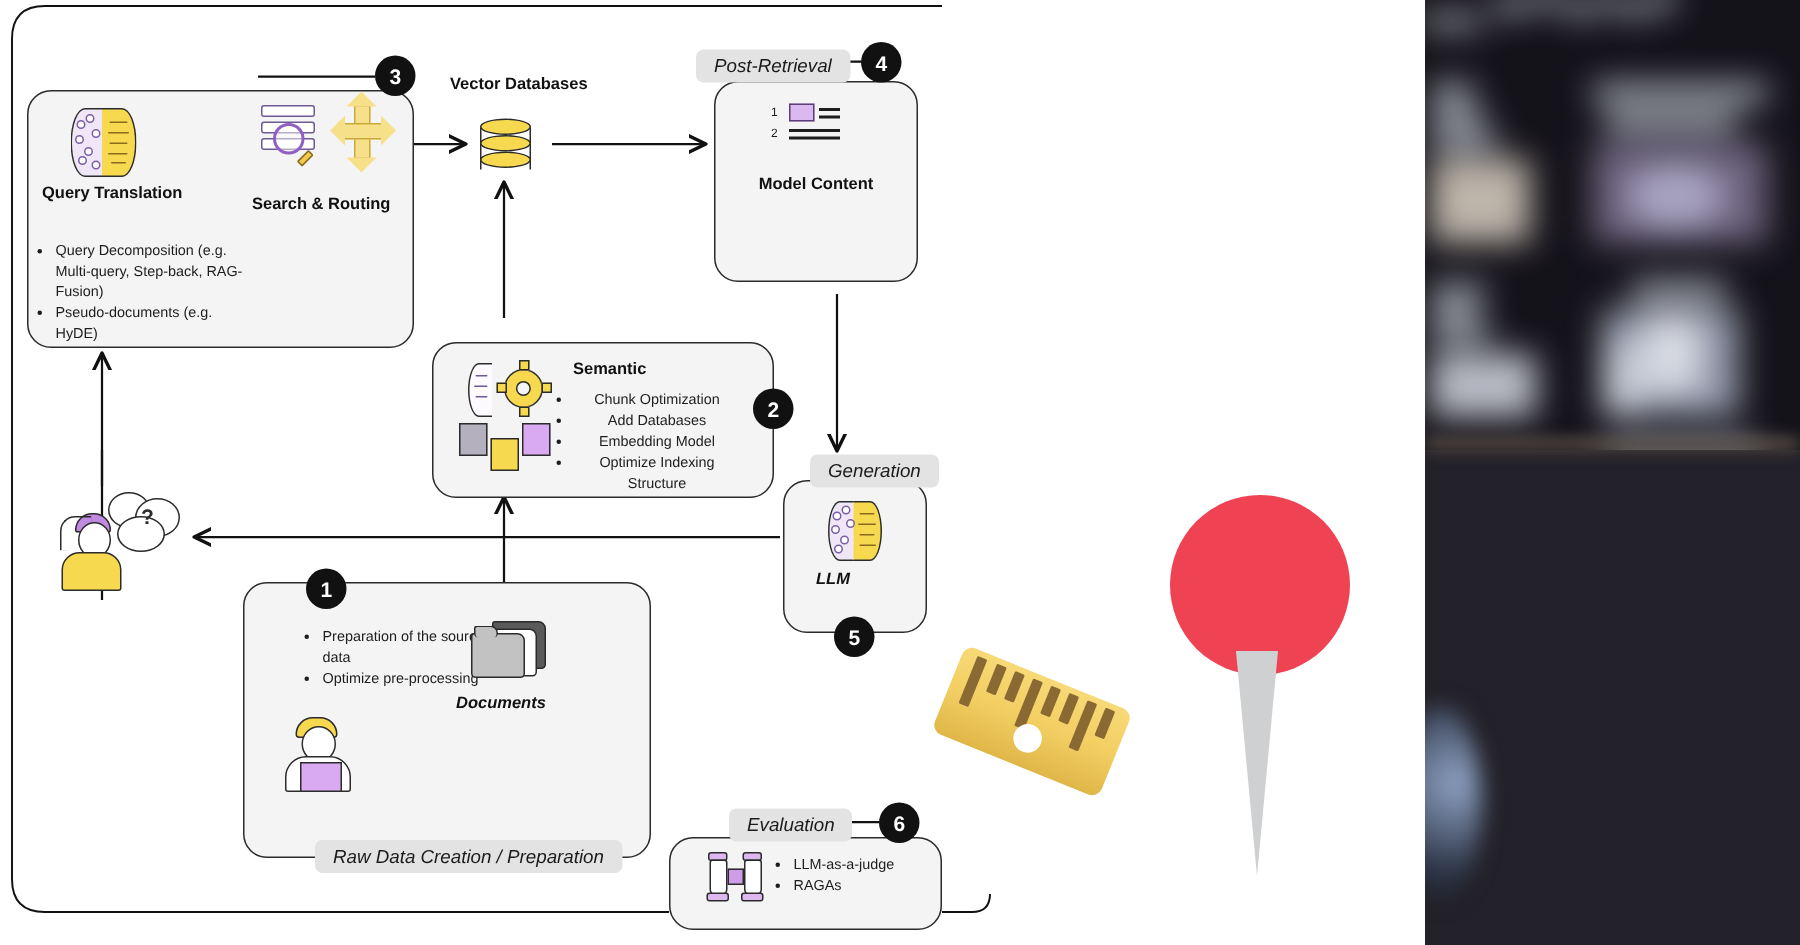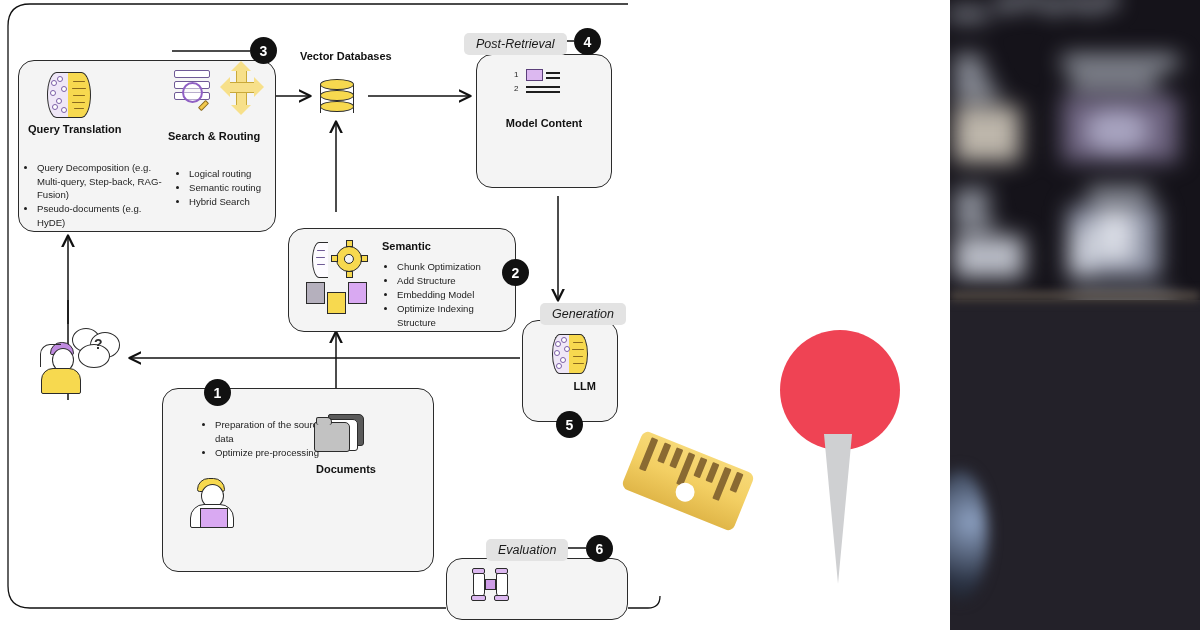--- a/index.html
+++ b/index.html
@@ -104,21 +104,21 @@
     font-size:11px;font-weight:bold;color:#111;text-align:center;line-height:1.25;
     position:absolute;white-space:nowrap;
   }
   .bullets{
     position:absolute;
     font-size:9.6px;color:#1d1d1d;line-height:1.42;
     margin:0;padding:0 0 0 11px;
     list-style:disc;
   }
   .bullets li{margin:0 0 0.5px 0;}
-  .lbl{position:absolute;font-size:11px;font-weight:bold;color:#111;text-align:right;}
+  .lbl{position:absolute;font-size:11px;font-weight:bold;color:#111;text-align:left;font-style:italic;}
 
   
   .ic{position:absolute;}
   .brain-l,.brain-r{position:absolute;top:0;width:50%;height:100%;}
   .brain-l{left:0;background:#efe7f7;border:1.4px solid #2b2b2b;border-right:none;
     border-radius:50% 0 0 50%/60% 0 0 60%;}
   .brain-r{right:0;background:#f7d94f;border:1.4px solid #2b2b2b;border-left:none;
     border-radius:0 50% 50% 0/0 60% 60% 0;}
   .brain-dot{position:absolute;width:4px;height:4px;border-radius:50%;
     background:#fff;border:1.2px solid #7b5ea7;}
@@ -299,25 +299,20 @@
       <div class="vb" style="left:14px;top:8px;width:11px;height:36px;"></div>
       <div class="vb" style="left:5px;top:20px;width:30px;height:11px;"></div>
       <div class="tip" style="left:9px;top:-1px;border-left:10px solid transparent;border-right:10px solid transparent;border-bottom:10px solid #f7e08a;"></div>
       <div class="tip" style="left:9px;top:43px;border-left:10px solid transparent;border-right:10px solid transparent;border-top:10px solid #f7e08a;"></div>
       <div class="tip" style="left:-2px;top:15px;border-top:10px solid transparent;border-bottom:10px solid transparent;border-right:10px solid #f7e08a;"></div>
       <div class="tip" style="left:32px;top:15px;border-top:10px solid transparent;border-bottom:10px solid transparent;border-left:10px solid #f7e08a;"></div>
     </div>
     <div class="hdr" style="left:168px;top:130px;width:80px;">
       <span>Search &amp; Routing</span>
     </div>
-    <ul class="bullets" style="left:178px;top:167px;width:105px;">
-      <li>Logical routing</li>
-      <li>Semantic routing</li>
-      <li>Hybrid Search</li>
-    </ul>
 
     <div class="hdr" style="left:300px;top:50px;width:72px;">
       <span>Vector Databases</span>
     </div>
     <div class="cyl" style="left:320px;top:79px;width:34px;height:28px;">
       <div class="side"></div>
       <div class="ring" style="top:22px;"></div>
       <div class="ring" style="top:11px;"></div>
       <div class="ring" style="top:0px;"></div>
     </div>
@@ -355,23 +350,23 @@
       <div class="gtooth" style="left:25px;top:15px;width:7px;height:7px;"></div>
       <div class="gtooth" style="left:55px;top:15px;width:7px;height:7px;"></div>
       <div class="doc" style="left:0px;top:42px;width:19px;height:22px;background:#b5b0bd;"></div>
       <div class="doc" style="left:42px;top:42px;width:19px;height:22px;background:#d9a9f2;"></div>
       <div class="doc" style="left:21px;top:52px;width:19px;height:22px;background:#f7d94f;"></div>
     </div>
 
     <div class="hdr" style="left:382px;top:240px;width:44px;text-align:left;">
       <span>Semantic</span>
     </div>
-    <ul class="bullets" style="left:386px;top:260px;width:110px;">
+    <ul class="bullets" style="left:372px;top:260px;width:110px;text-align:center;">
       <li>Chunk Optimization</li>
-      <li>Add Structure</li>
+      <li>Add Databases</li>
       <li>Embedding Model</li>
       <li>Optimize Indexing Structure</li>
     </ul>
 
     <div class="card" style="left:522px;top:320px;width:96px;height:102px;"></div>
     <div class="card-title" style="left:540px;top:303px;">Generation</div>
     <div class="badge" style="left:556px;top:411px;">5</div>
 
     <div class="ic" style="left:552px;top:334px;width:36px;height:38px;">
       <div class="brain-l"></div>
@@ -383,20 +378,21 @@
       <div class="brain-dot" style="left:12px;top:12px;"></div>
       <div class="brain-dot" style="left:4px;top:29px;"></div>
       <div class="brain-squig" style="left:21px;top:8px;width:10px;"></div>
       <div class="brain-squig" style="left:20px;top:15px;width:12px;"></div>
       <div class="brain-squig" style="left:21px;top:22px;width:10px;"></div>
       <div class="brain-squig" style="left:21px;top:29px;width:11px;"></div>
     </div>
     <div class="lbl" style="left:544px;top:380px;width:52px;">LLM</div>
 
     <div class="card" style="left:162px;top:388px;width:272px;height:184px;"></div>
+    <div class="card-title" style="left:210px;top:560px;">Raw Data Creation / Preparation</div>
     <div class="badge" style="left:204px;top:379px;">1</div>
 
     <ul class="bullets" style="left:204px;top:418px;width:108px;">
       <li>Preparation of the source data</li>
       <li>Optimize pre-processing</li>
     </ul>
 
     <div style="position:absolute;left:312px;top:414px;width:56px;height:44px;">
       <div class="folder" style="left:16px;top:0px;width:36px;height:32px;background:#5a5a5a;"></div>
       <div class="folder" style="left:10px;top:5px;width:36px;height:32px;background:#ffffff;"></div>
@@ -420,20 +416,24 @@
 
     <div class="bino" style="position:absolute;left:470px;top:568px;width:42px;height:34px;">
       <div class="cap" style="left:2px;top:0px;width:13px;height:6px;"></div>
       <div class="cap" style="left:25px;top:0px;width:13px;height:6px;"></div>
       <div class="tube" style="left:3px;top:5px;width:12px;height:24px;"></div>
       <div class="tube" style="left:26px;top:5px;width:12px;height:24px;"></div>
       <div class="bridge" style="left:15px;top:11px;width:11px;height:11px;"></div>
       <div class="cap" style="left:1px;top:27px;width:15px;height:6px;"></div>
       <div class="cap" style="left:24px;top:27px;width:15px;height:6px;"></div>
     </div>
+    <ul class="bullets" style="left:518px;top:570px;width:100px;">
+      <li>LLM-as-a-judge</li>
+      <li>RAGAs</li>
+    </ul>
 
     <div style="position:absolute;left:38px;top:328px;width:86px;height:66px;">
       <div class="thought" style="left:34px;top:0px;width:26px;height:22px;"></div>
       <div class="thought" style="left:52px;top:4px;width:28px;height:24px;"></div>
       <div class="thought" style="left:40px;top:16px;width:30px;height:22px;"></div>
       <div style="position:absolute;left:56px;top:8px;font-size:14px;color:#2b2b2b;font-weight:bold;">?</div>
       <div class="person" style="position:absolute;left:0px;top:14px;width:50px;height:52px;">
         <div class="hair" style="left:12px;top:0px;width:24px;height:13px;background:#c08ae0;
              border-radius:13px 13px 2px 2px;"></div>
         <div class="head" style="left:14px;top:6px;width:20px;height:22px;"></div>

